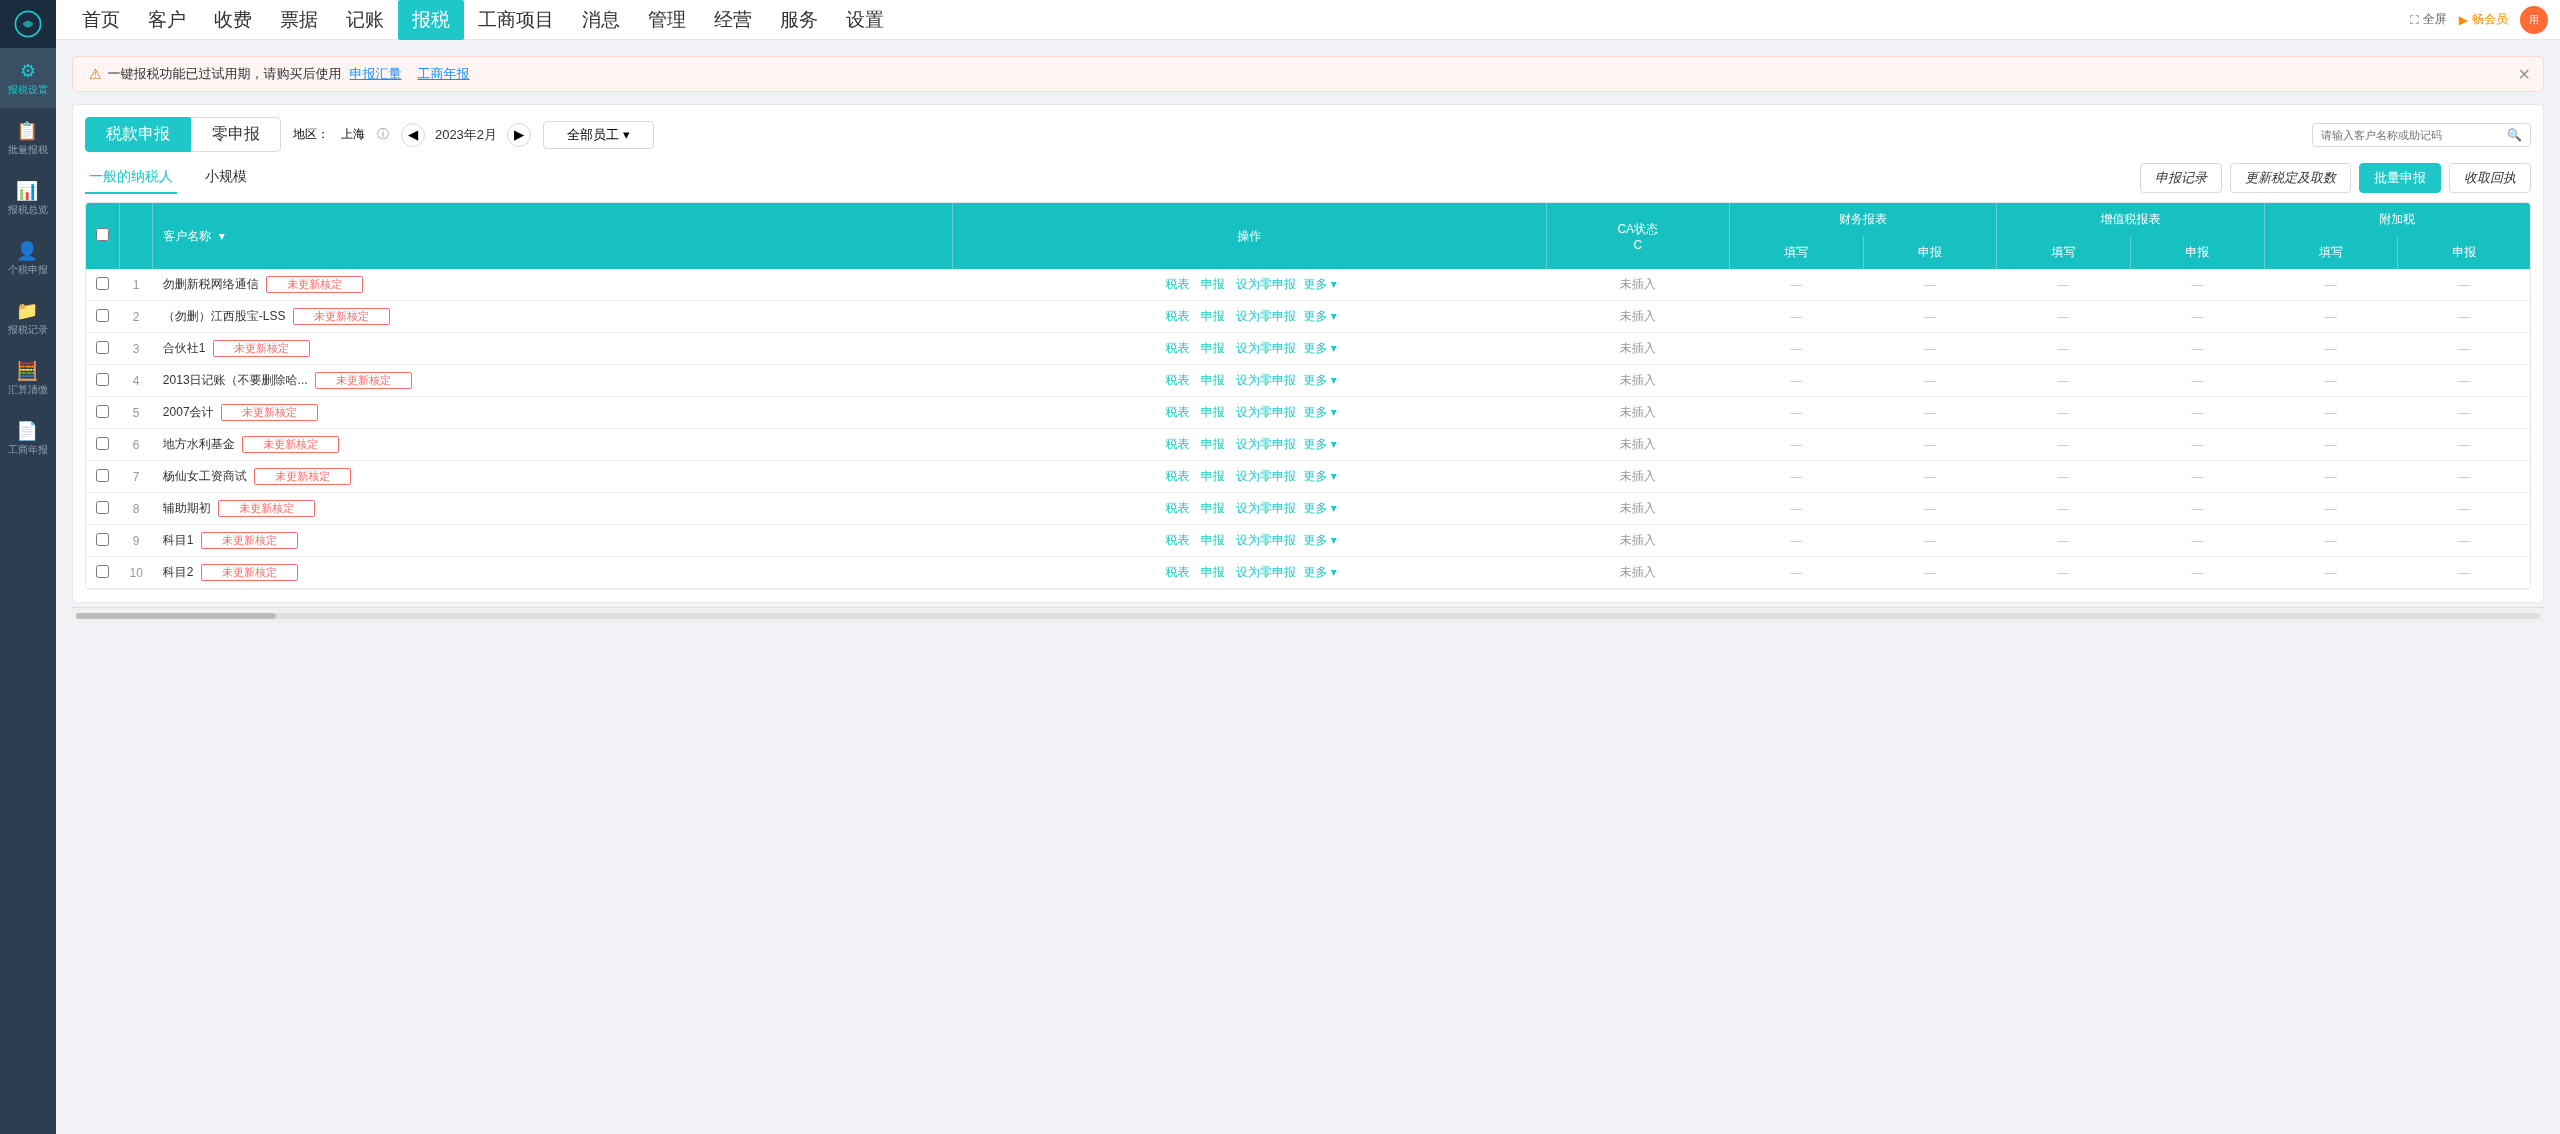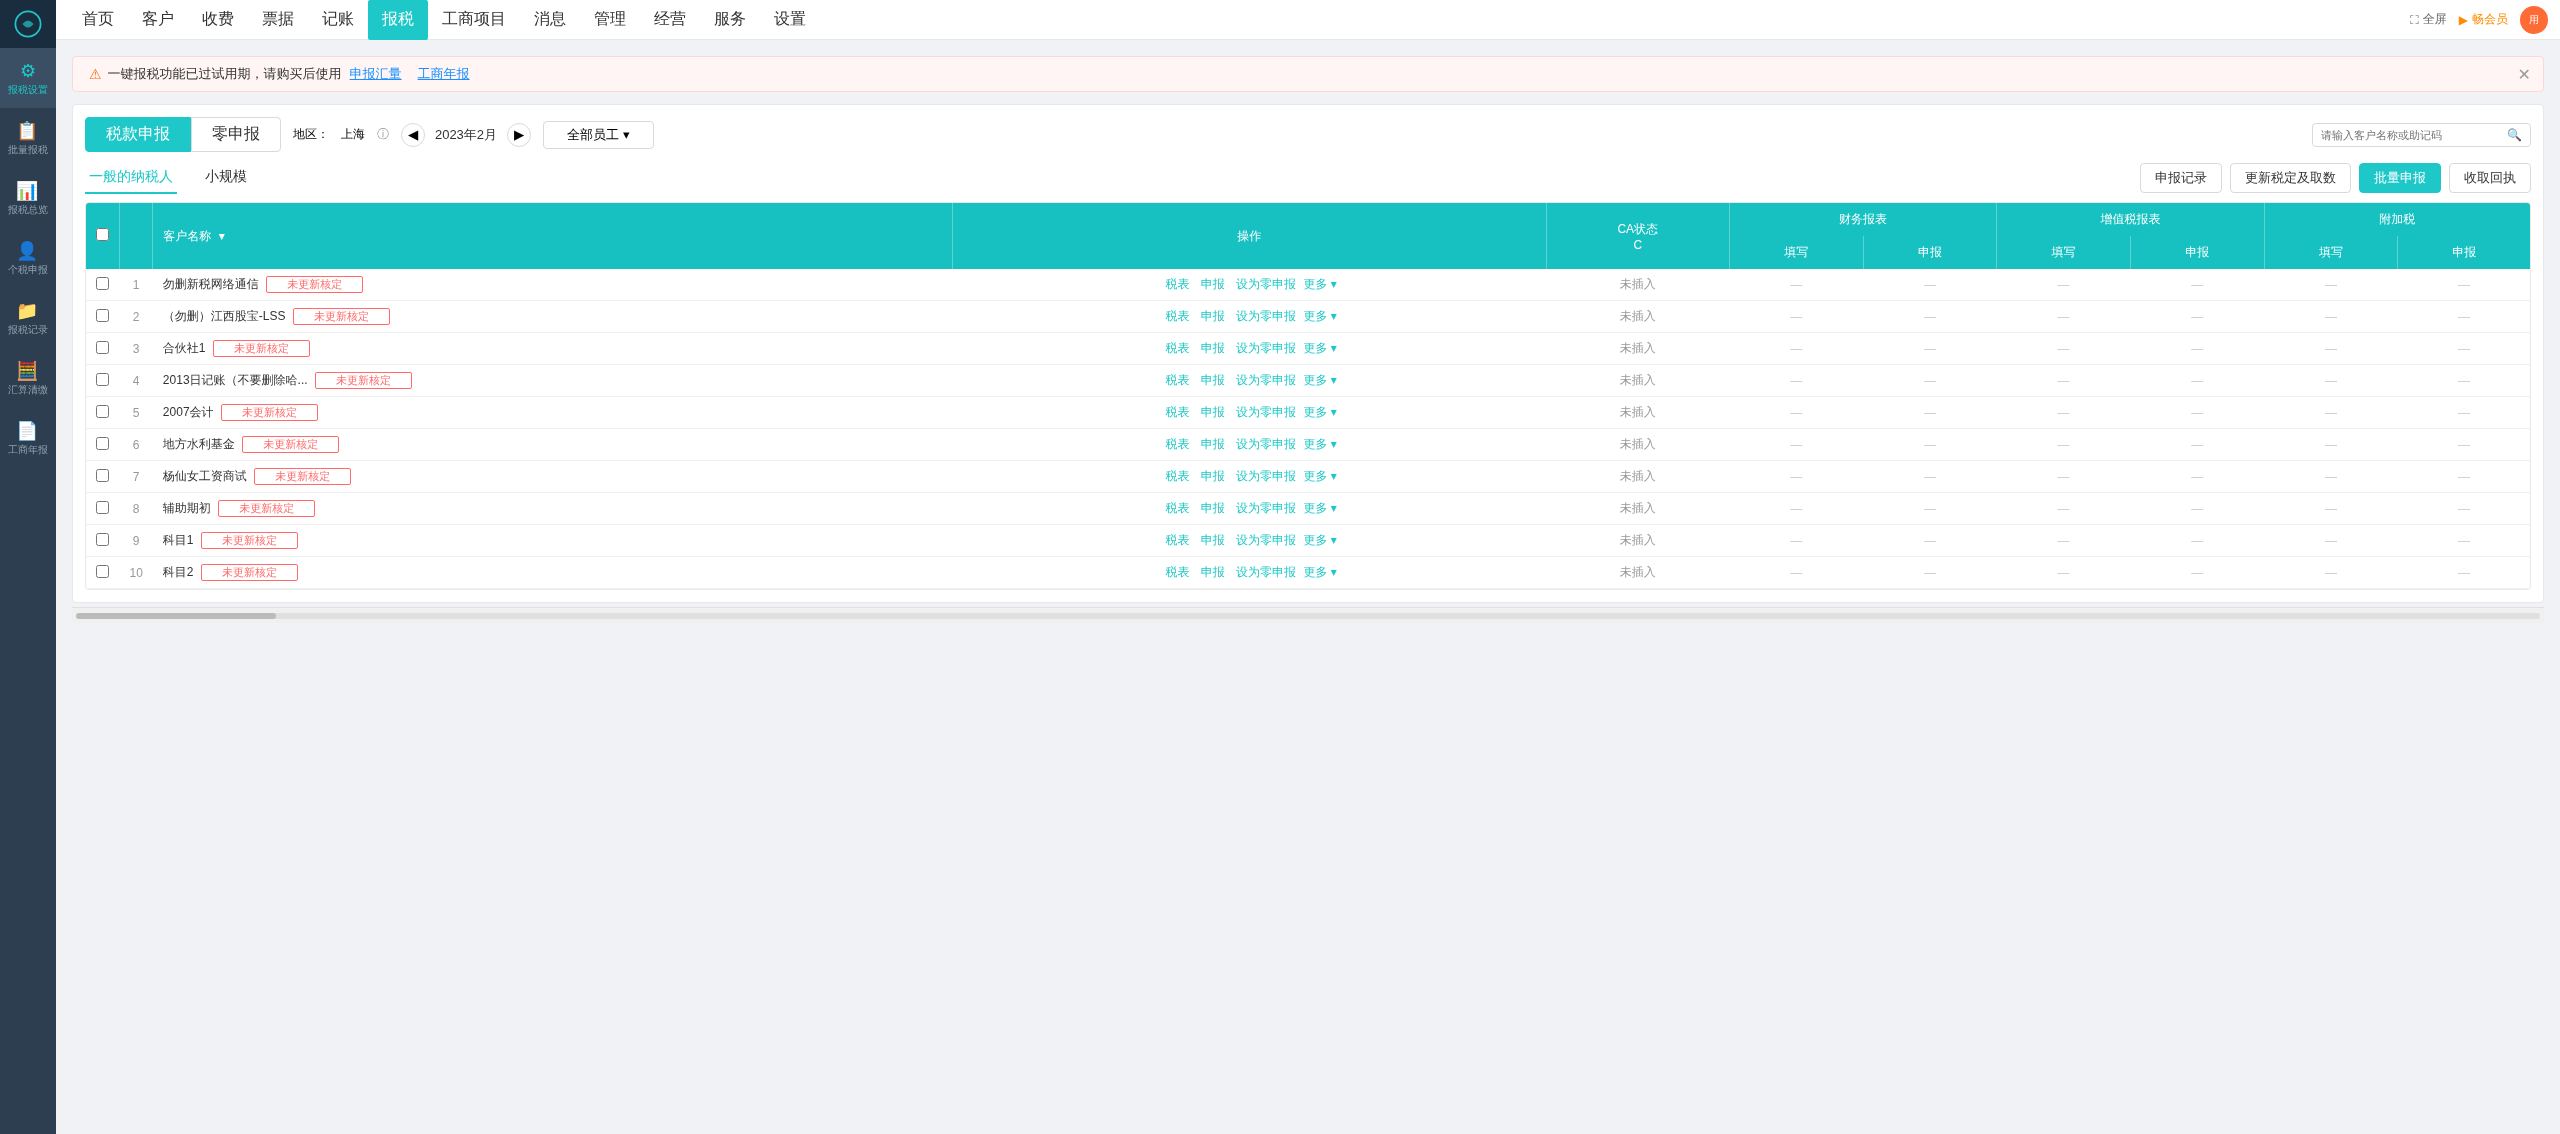--- a/index.html
+++ b/index.html
@@ -56,21 +56,21 @@
       flex-shrink: 0;
     }
     .top-nav-items { display: flex; align-items: center; flex: 1; }
     .nav-item {
       padding: 0 14px;
       height: 40px;
       display: flex;
       align-items: center;
       cursor: pointer;
       color: #333;
-      font-size: 16px;
+      font-size: 19px;
     }
     .nav-item.active { background: #1ec8c8; color: #fff; border-radius: 2px; }
     .top-nav-right { display: flex; align-items: center; gap: 12px; font-size: 12px; color: #666; }
     .fullscreen-btn { display: flex; align-items: center; gap: 4px; cursor: pointer; }
     .vip-btn { display: flex; align-items: center; gap: 4px; cursor: pointer; color: #ff8c00; }
     .user-avatar { width: 28px; height: 28px; border-radius: 50%; background: #ff6b35; display: flex; align-items: center; justify-content: center; color: #fff; font-size: 10px; cursor: pointer; }
 
     
     .page-body { flex: 1; display: flex; overflow: hidden; }
 
@@ -117,21 +117,21 @@
     .action-btn {
       padding: 5px 14px;
       border: 1px solid #d9d9d9;
       background: #fff;
       cursor: pointer;
       border-radius: 4px;
       font-size: 13px;
       color: #333;
     }
     .action-btn.primary { background: #1ec8c8; color: #fff; border-color: #1ec8c8; }
-    .action-btn.secondary { background: #fff; color: #333; }
+    .action-btn.secondary { background: #fff; color: #333; font-style: italic; }
 
     
     .subtab-bar { display: flex; align-items: center; gap: 24px; margin-bottom: 0; border-bottom: none; }
     .subtab { font-size: 14px; padding: 6px 4px; cursor: pointer; color: #333; border-bottom: 2px solid transparent; }
     .subtab.active { color: #1ec8c8; border-bottom: 2px solid #1ec8c8; }
 
     
     .table-container { background: #fff; border-radius: 4px; overflow: hidden; border: 1px solid #e8e8e8; }
 
     table { width: 100%; border-collapse: collapse; font-size: 12px; }

